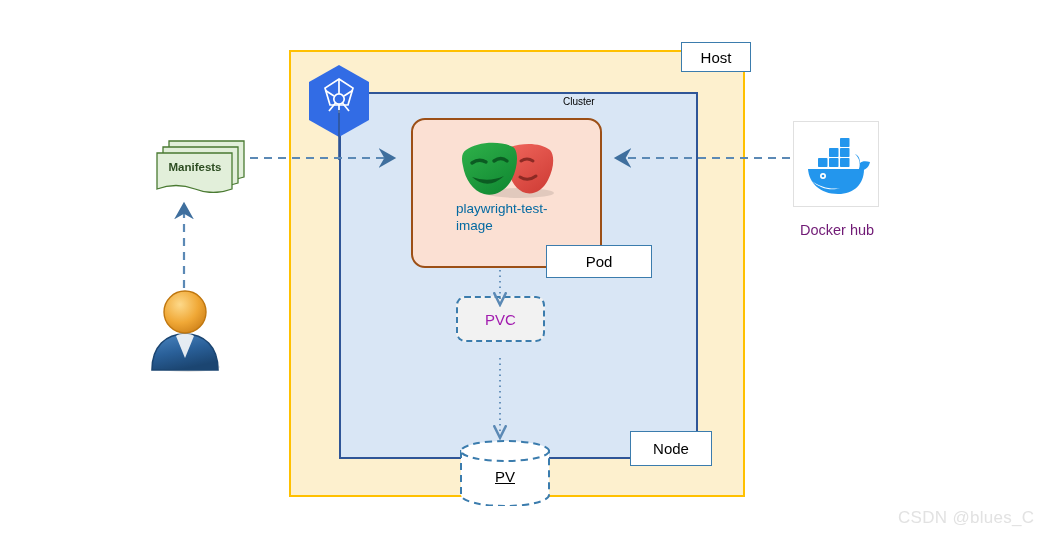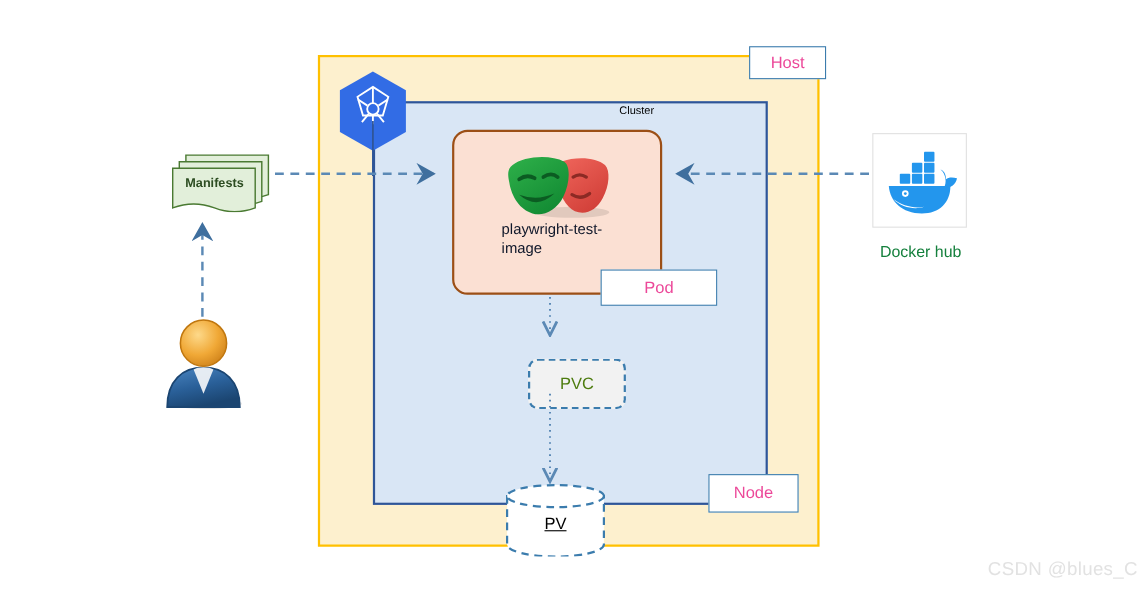--- a/index.html
+++ b/index.html
@@ -50,53 +50,52 @@
     background: #fbe0d3;
     border: 2px solid #9c4f16;
     border-radius: 14px;
     box-sizing: border-box;
   }
   #pod-image-label {
     left: 456px; top: 200px;
     width: 110px;
     font-size: 13.5px;
     line-height: 17px;
-    color: #0f172a;
+    color: #0369a1;
     text-align: left;
   }
 
   
   .callout {
     background: #ffffff;
     border: 1.6px solid #3b7cad;
     box-sizing: border-box;
     display: flex;
     align-items: center;
     justify-content: center;
     font-size: 15px;
-    color: #ec4899;
+    color: #000000;
   }
   #host-callout  { left: 681px; top: 42px;  width: 70px;  height: 30px; }
   #pod-callout   { left: 546px; top: 245px; width: 106px;  height: 33px; }
-  #node-callout  { left: 644px; top: 431px; width: 82px;  height: 35px; }
+  #node-callout  { left: 630px; top: 431px; width: 82px;  height: 35px; }
 
   
   #pvc-box {
-    left: 456px; top: 326px;
+    left: 456px; top: 296px;
     width: 89px; height: 46px;
     background: #f2f2f2;
     border: 2px dashed #3b7cad;
     border-radius: 9px;
     box-sizing: border-box;
     display: flex;
     align-items: center;
     justify-content: center;
     font-size: 15px;
-    color: #4d7c0f;
-    margin-left: 24px;
+    color: #a21caf;
   }
 
   
   #pv-cyl {
     left: 459px; top: 440px;
     width: 92px; height: 66px;
   }
   #pv-label {
     left: 459px; top: 468px;
     width: 92px;
@@ -132,21 +131,21 @@
     width: 86px; height: 86px;
     background: #ffffff;
     border: 1px solid #e0e0e0;
     box-sizing: border-box;
   }
   #docker-label {
     left: 770px; top: 222px;
     width: 134px;
     text-align: center;
     font-size: 14.5px;
-    color: #15803d;
+    color: #701a75;
   }
 
   
   #watermark {
     left: 898px; top: 508px;
     font-size: 17px;
     color: #e2e2e2;
     white-space: nowrap;
     letter-spacing: 0.3px;
   }

